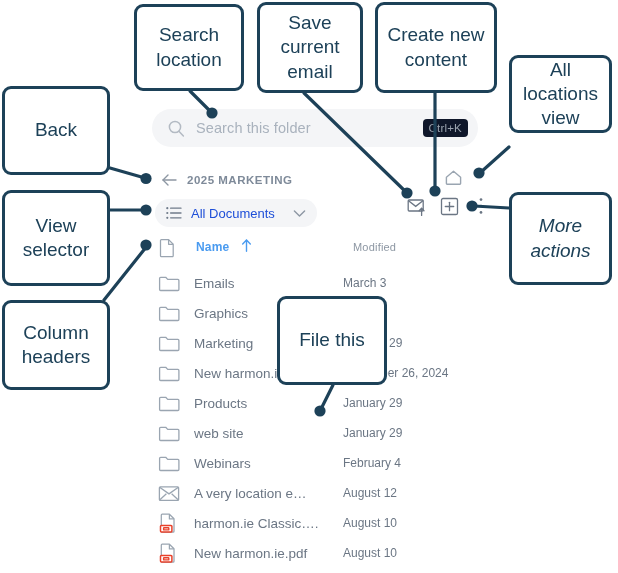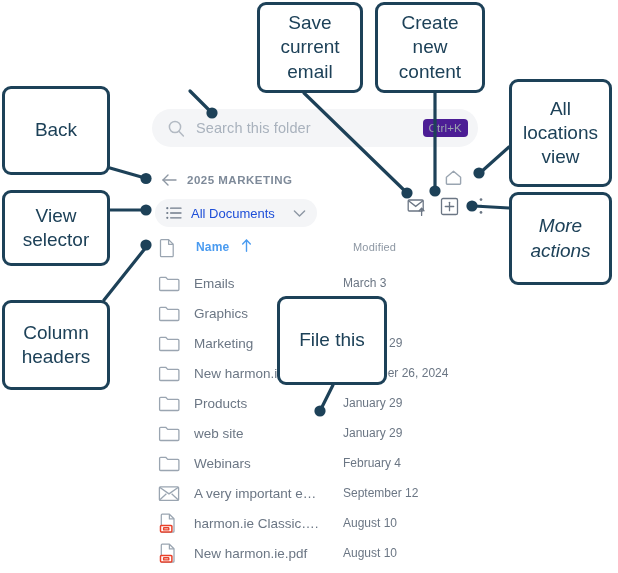--- a/index.html
+++ b/index.html
@@ -53,21 +53,21 @@
     flex: 1 1 auto;
     margin-left: 10px;
     font-size: 14.5px;
     color: #a9b2bd;
     letter-spacing: 0.1px;
     white-space: nowrap;
     overflow: hidden;
   }
   .kbd-hint {
     flex: 0 0 auto;
-    background: #4c1d95;
+    background: #0f172a;
     color: #9aa3ae;
     font-size: 11.5px;
     border-radius: 4px;
     padding: 3px 6px;
     letter-spacing: 0.2px;
   }
 
   
   .breadcrumb-row {
     position: absolute;
@@ -408,22 +408,22 @@
         </div>
         <div class="file-row">
           <span class="row-icon">
             <svg width="22" height="17" viewBox="0 0 22 17">
               <rect x="1.4" y="1.8" width="19.2" height="13.6" rx="1" fill="none" stroke="#9aa5b1" stroke-width="1.3"></rect>
               <polyline points="1.6,2.2 11,8.9 20.4,2.2" fill="none" stroke="#9aa5b1" stroke-width="1.3"></polyline>
               <line x1="1.6" y1="15" x2="8.4" y2="8.8" stroke="#9aa5b1" stroke-width="1.3"></line>
               <line x1="20.4" y1="15" x2="13.6" y2="8.8" stroke="#9aa5b1" stroke-width="1.3"></line>
             </svg>
           </span>
-          <span class="row-name">A very important e…</span>
-          <span class="row-date">September 12</span>
+          <span class="row-name">A very location e…</span>
+          <span class="row-date">August 12</span>
         </div>
         <div class="file-row">
           <span class="row-icon">
             <svg width="21" height="22" viewBox="0 0 21 22">
               <path d="M3.2 2.2 h7.2 l4.6 4.6 v12.4 a0.9 0.9 0 0 1 -0.9 0.9 h-10.9 a0.9 0.9 0 0 1 -0.9 -0.9 v-16.1 a0.9 0.9 0 0 1 0.9 -0.9 z" fill="none" stroke="#9aa5b1" stroke-width="1.25" stroke-linejoin="round"></path>
               <polyline points="10.4,2.4 10.4,6.9 14.9,6.9" fill="none" stroke="#9aa5b1" stroke-width="1.25" stroke-linejoin="round"></polyline>
               <rect x="1.5" y="13.4" width="11.4" height="6.6" rx="0.9" fill="#ffffff" stroke="#e8402a" stroke-width="1.5"></rect>
               <rect x="4.6" y="15.7" width="5.2" height="2.2" rx="0.5" fill="none" stroke="#e8402a" stroke-width="1.4"></rect>
             </svg>
           </span>
@@ -474,34 +474,37 @@
 
       <line x1="333" y1="385" x2="321" y2="409"></line>
       <circle cx="320" cy="411" r="5.6" stroke="none"></circle>
     </g>
   </svg>
 
   <div class="callout" style="left:2px;  top:86px;  width:108px; height:89px;">
     <span>Back</span>
   </div>
 
+  <div class="callout" style="left:134px; top:4px;   width:110px; height:87px;">
+    <span>Search location</span>
+  </div>
 
   <div class="callout" style="left:257px; top:2px;   width:106px; height:91px;">
     <span>Save current email</span>
   </div>
 
-  <div class="callout" style="left:375px; top:2px;   width:110px; height:91px;">
+  <div class="callout" style="left:375px; top:2px;   width:122px; height:91px;">
     <span>Create new content</span>
   </div>
 
-  <div class="callout" style="left:509px; top:55px;  width:103px; height:108px;margin-top:24px;">
+  <div class="callout" style="left:509px; top:55px;  width:103px; height:78px;">
     <span>All locations view</span>
   </div>
 
-  <div class="callout" style="left:2px;   top:190px; width:108px; height:76px;">
+  <div class="callout" style="left:2px;   top:190px; width:108px; height:96px;">
     <span>View selector</span>
   </div>
 
   <div class="callout" style="left:509px; top:192px; width:103px; height:93px;font-style:italic;">
     <span>More actions</span>
   </div>
 
   <div class="callout" style="left:2px;   top:300px; width:108px; height:90px;">
     <span>Column headers</span>
   </div>

